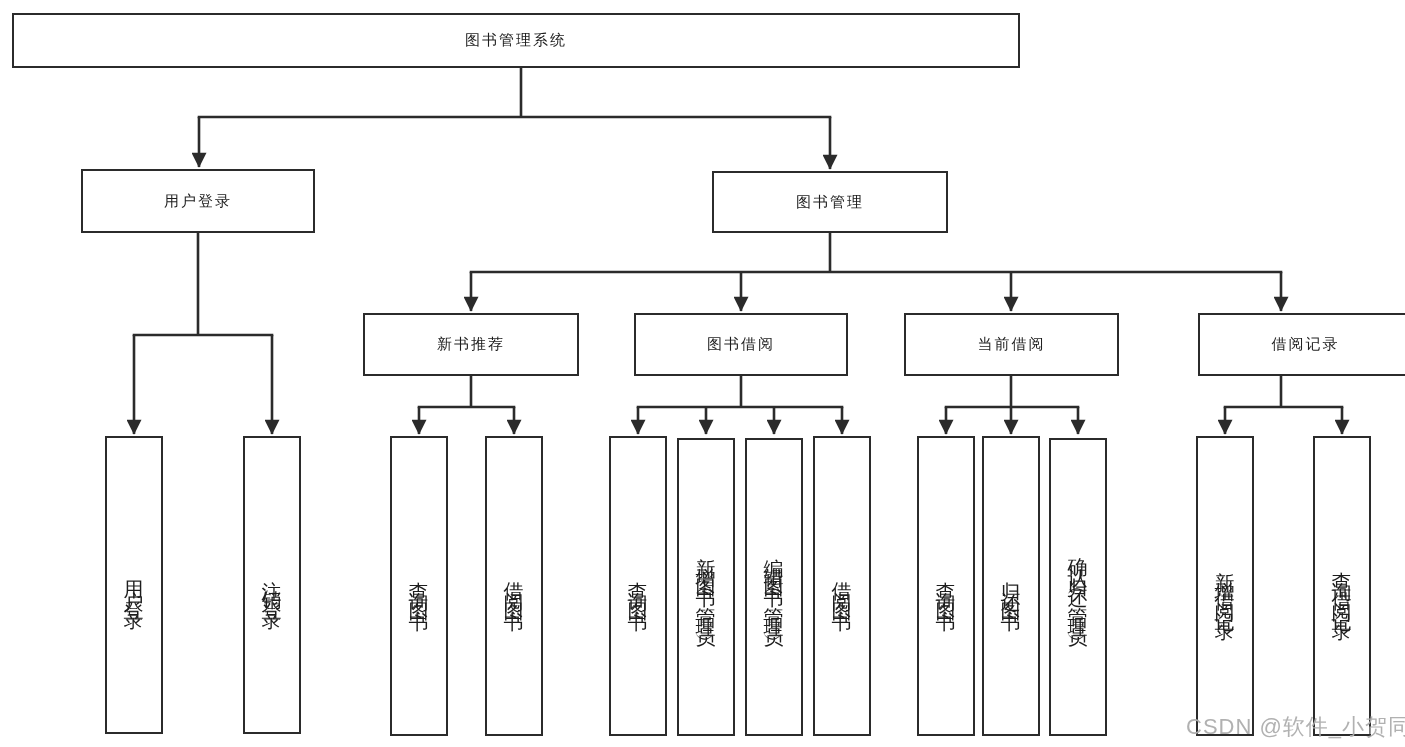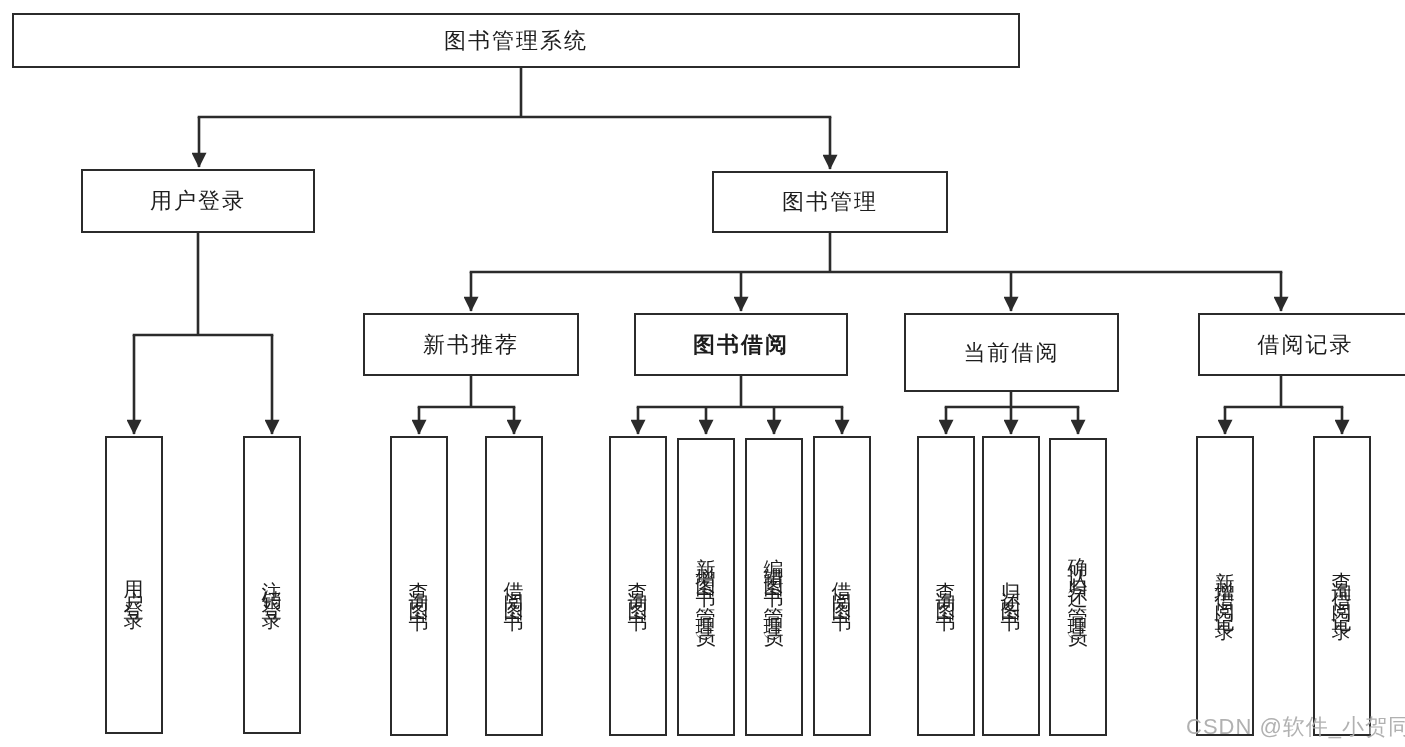--- a/index.html
+++ b/index.html
@@ -26,21 +26,21 @@
     box-sizing: border-box;
     background: #ffffff;
     border: 2.5px solid #2b2b2b;
     display: flex;
     align-items: center;
     justify-content: center;
     color: #1d1d1d;
   }
   .node.root { border-width: 2px; }
   .hlabel {
-    font-size: 22px;
+    font-size: 15px;
     letter-spacing: 2px;
     white-space: nowrap;
     color: #1d1d1d;
   }
   .vlabel {
     writing-mode: vertical-rl;
     text-orientation: mixed;
     font-size: 20px;
     letter-spacing: 10px;
     line-height: 1;
@@ -108,24 +108,24 @@
   <div class="node" style="left:81px; top:169px; width:234px; height:64px;">
     <span class="hlabel">用户登录</span>
   </div>
   <div class="node" style="left:712px; top:171px; width:236px; height:62px;font-family:Liberation Serif, serif;">
     <span class="hlabel">图书管理</span>
   </div>
 
   <div class="node" style="left:363px; top:313px; width:216px; height:63px;font-family:Liberation Serif, serif;">
     <span class="hlabel">新书推荐</span>
   </div>
-  <div class="node" style="left:634px; top:313px; width:214px; height:63px;font-weight:bold;">
+  <div class="node" style="left:634px; top:313px; width:214px; height:63px;">
     <span class="hlabel">图书借阅</span>
   </div>
-  <div class="node" style="left:904px; top:313px; width:215px; height:79px;">
+  <div class="node" style="left:904px; top:313px; width:215px; height:63px;">
     <span class="hlabel">当前借阅</span>
   </div>
   <div class="node" style="left:1174px; top:313px; width:215px; height:63px;margin-left:24px;">
     <span class="hlabel">借阅记录</span>
   </div>
 
   <div class="node" style="left:105px; top:436px; width:58px; height:298px;">
     <span class="vlabel">用户登录</span>
   </div>
   <div class="node" style="left:243px; top:436px; width:58px; height:298px;">

